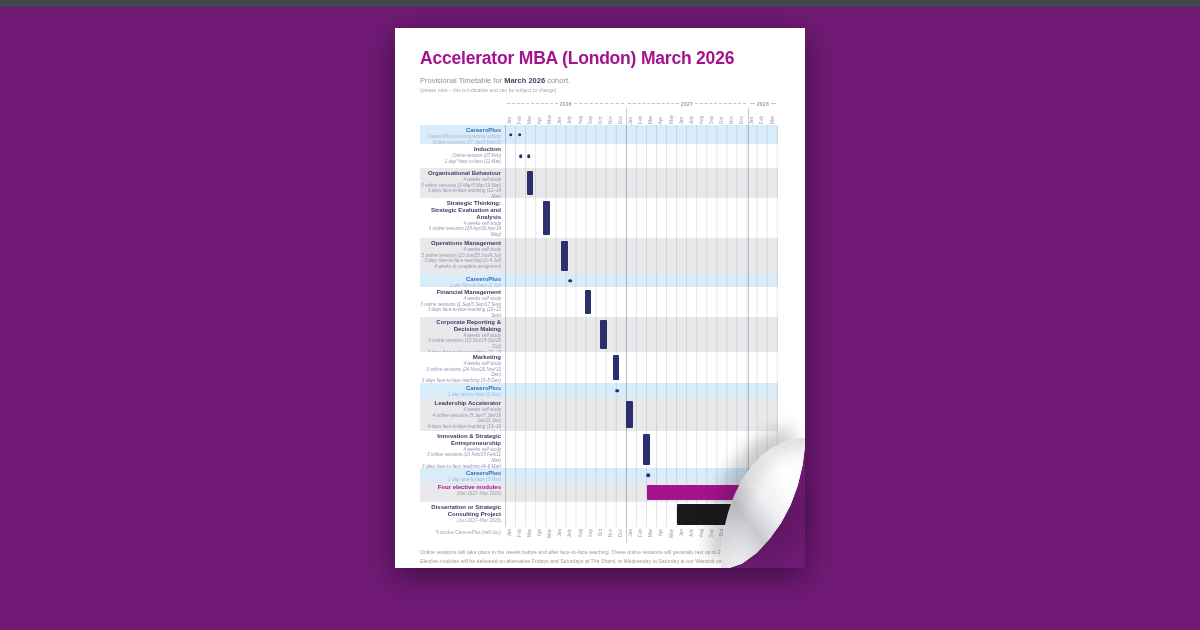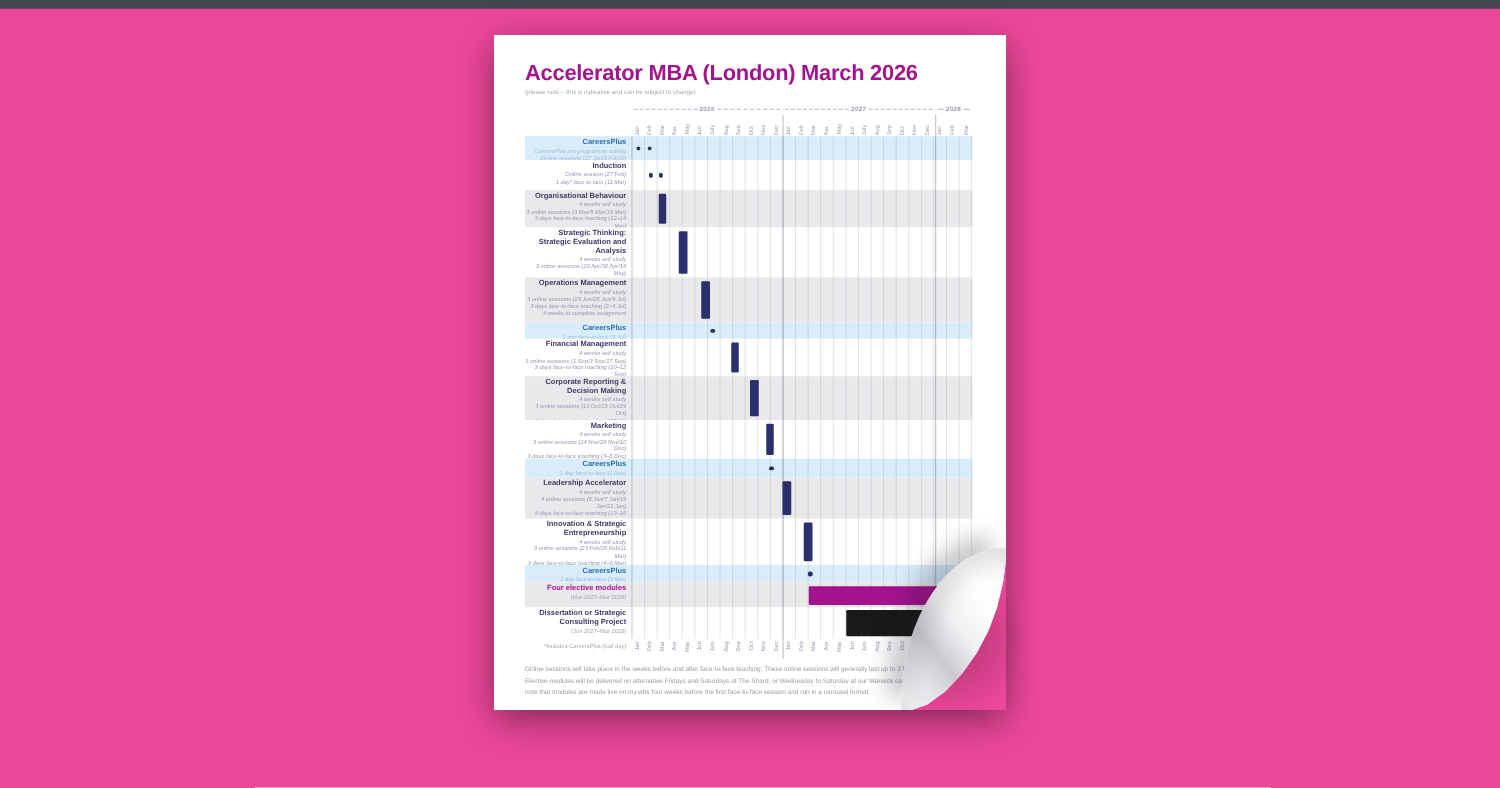--- a/index.html
+++ b/index.html
@@ -1,17 +1,17 @@
 <!DOCTYPE html>
 <html><head>
 <meta charset="utf-8">
 <style>
   html,body{margin:0;padding:0;width:1200px;height:630px;overflow:hidden;
     font-family:"Liberation Sans", sans-serif;}
-  .backdrop{position:fixed;inset:0;background:#ec4899;}
+  .backdrop{position:fixed;inset:0;background:#701a75;}
   .backdrop-top{position:absolute;top:0;left:0;right:0;height:7px;background:#43464d;}
   .curl-ground{position:absolute;left:726px;top:466px;width:100px;height:112px;
     background:radial-gradient(ellipse at 30% 40%, rgba(0,0,0,0.28), rgba(0,0,0,0) 68%);}
   .sheet-shadow{position:absolute;left:395px;top:28px;width:410px;height:540px;
     box-shadow:0 8px 28px rgba(0,0,0,0.45);}
   .sheet{position:absolute;left:395px;top:28px;width:410px;height:540px;background:#ffffff;
     clip-path:polygon(0 0,100% 0,100% 77.5%,99.4% 81%,98.2% 84.8%,96.5% 88.3%,94.2% 91.6%,
       91.4% 94.6%,88.2% 97.2%,84.6% 99.2%,81.5% 100%,0 100%);}
   .sheet-content{padding:20px 25px 0 25px;}
   .page-title{font-size:17.5px;font-weight:bold;color:#a4138e;letter-spacing:-0.2px;margin:0;}
@@ -69,20 +69,21 @@
 
 <div class="backdrop">
   <div class="backdrop-top"></div>
   <div class="curl-ground"></div>
   <div class="sheet-shadow"></div>
 
   <div class="sheet">
     <div class="sheet-content">
 
       <h1 class="page-title">Accelerator MBA (London) March 2026</h1>
+      <p class="subtitle"><span>Provisional Timetable for </span><b>March 2026</b><span> cohort.</span></p>
       <p class="note">(please note – this is indicative and can be subject to change)</p>
 
       <div class="chart">
         <div class="chart-head">
           <div class="label-spacer"></div>
           <div class="grid-head">
             <div class="year-row">
                 <div class="yseg" style="width: 44.4444%;">
                   <span>2026</span>
                 </div>

